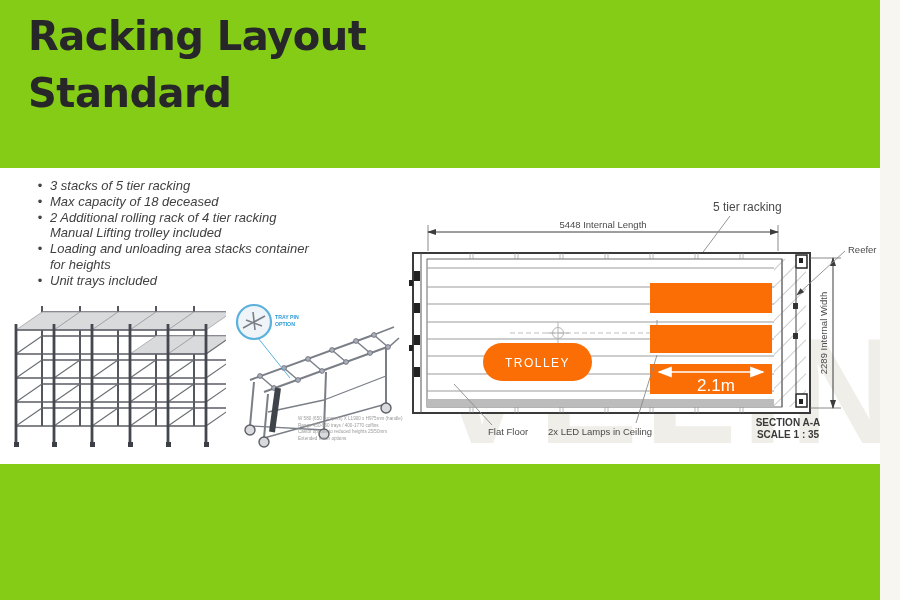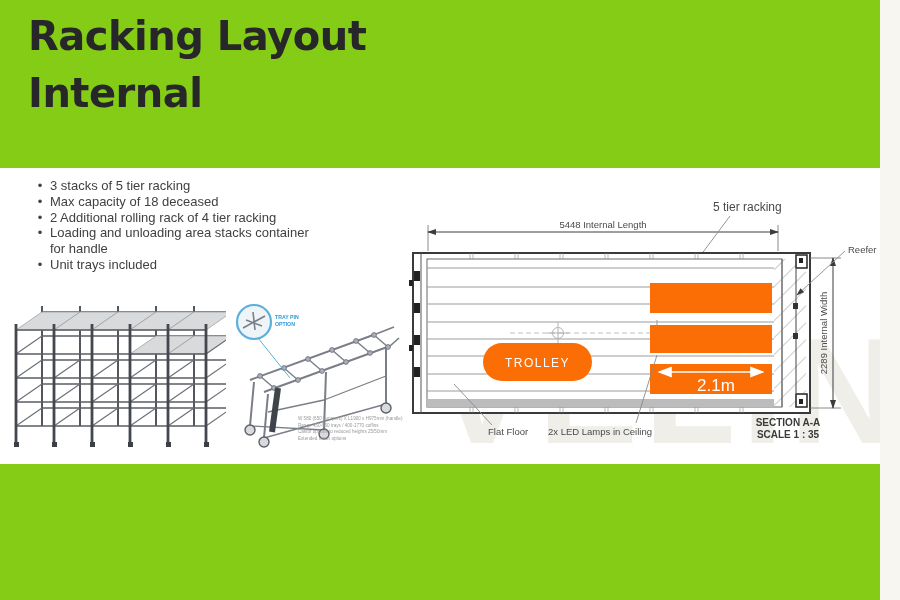--- a/index.html
+++ b/index.html
@@ -3,55 +3,59 @@
 <meta charset="utf-8">
 <style>
   html,body{margin:0;padding:0;background:#f8f6f0;}
   #stage{position:relative;width:880px;height:600px;overflow:hidden;background:#84cc16;font-family:"Liberation Sans",sans-serif;}
   .abs{position:absolute;}
   #whiteband{left:0;top:168px;width:900px;height:296px;background:#ffffff;}
   #title{left:28px;top:8px;width:420px;font-family:"DejaVu Sans",sans-serif;font-weight:800;font-size:40px;line-height:57px;color:#27272a;letter-spacing:-0.5px;}
   #bullets{left:30px;top:178px;width:345px;font-size:13px;line-height:15.8px;color:#414141;}
   .brow{display:flex;}
   .bm{width:20px;text-align:center;flex:0 0 20px;}
-  .bt{flex:1;}
+  .bt{flex:1;font-style:italic;}
   svg text{font-family:"Liberation Sans",sans-serif;}
 </style>
 </head>
 <body>
 
 <div id="stage">
 
   <div id="whiteband" class="abs"></div>
 
   <div id="title" class="abs">
     <div>Racking Layout</div>
-    <div>Internal</div>
+    <div>Standard</div>
   </div>
 
   <div id="bullets" class="abs">
     <div class="brow">
         <span class="bm">•</span>
         <span class="bt">3 stacks of 5 tier racking</span>
       </div>
     <div class="brow">
         <span class="bm">•</span>
         <span class="bt">Max capacity of 18 deceased</span>
       </div>
     <div class="brow">
         <span class="bm">•</span>
         <span class="bt">2 Additional rolling rack of 4 tier racking</span>
       </div>
     <div class="brow">
+        <span class="bm"></span>
+        <span class="bt">Manual Lifting trolley included</span>
+      </div>
+    <div class="brow">
         <span class="bm">•</span>
         <span class="bt">Loading and unloading area stacks container</span>
       </div>
     <div class="brow">
         <span class="bm"></span>
-        <span class="bt">for handle</span>
+        <span class="bt">for heights</span>
       </div>
     <div class="brow">
         <span class="bm">•</span>
         <span class="bt">Unit trays included</span>
       </div>
   </div>
 
   <svg class="abs" style="left:4px;top:292px;" width="222" height="172" viewBox="0 0 222 172">
     <g stroke="#5a5d64" stroke-width="1.6" fill="none">
 

